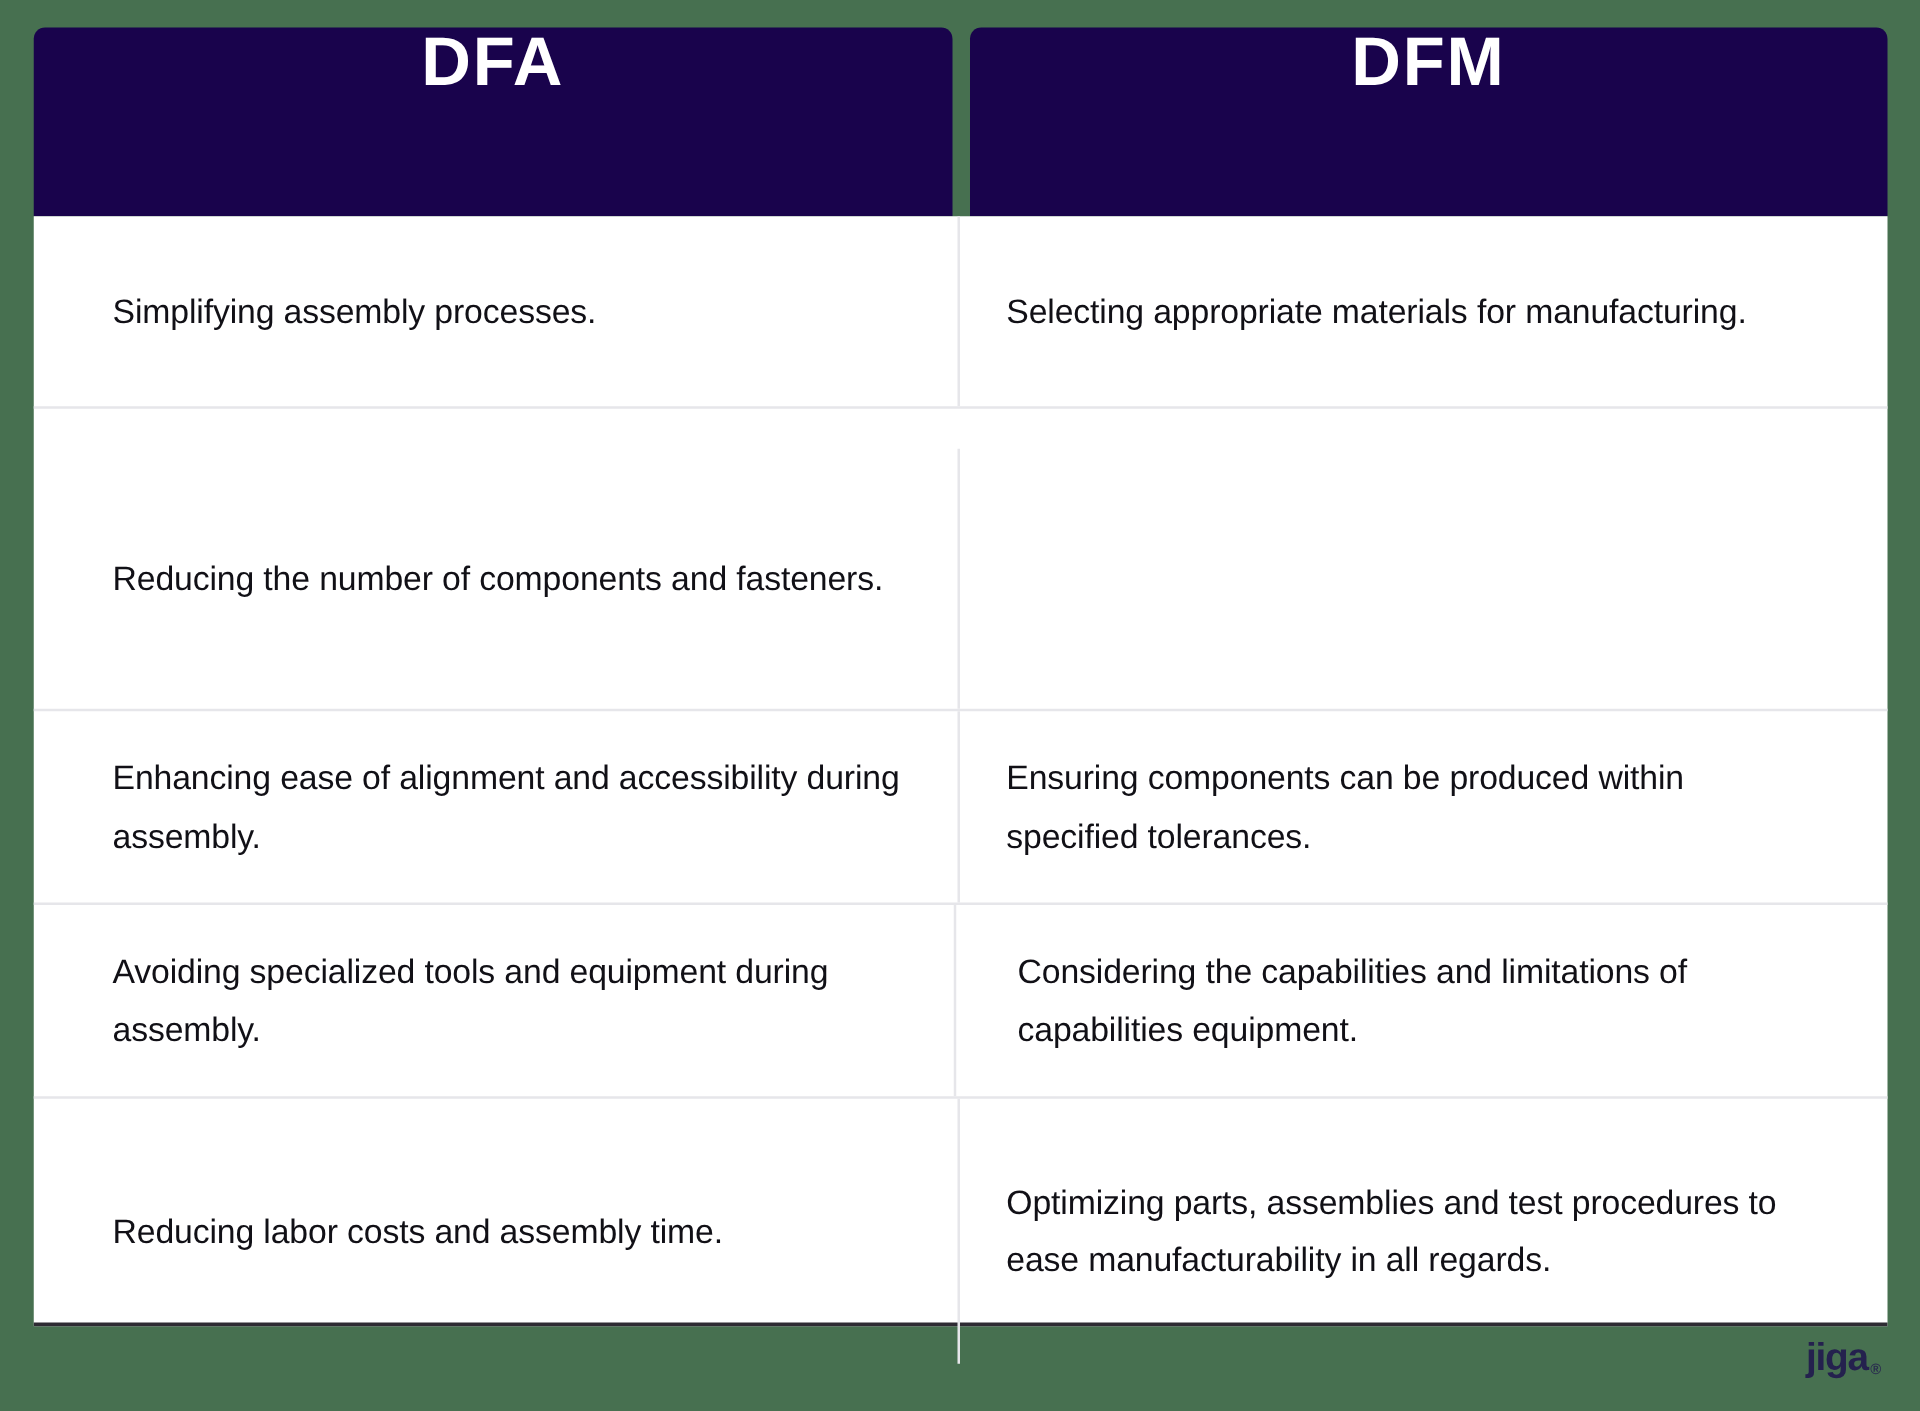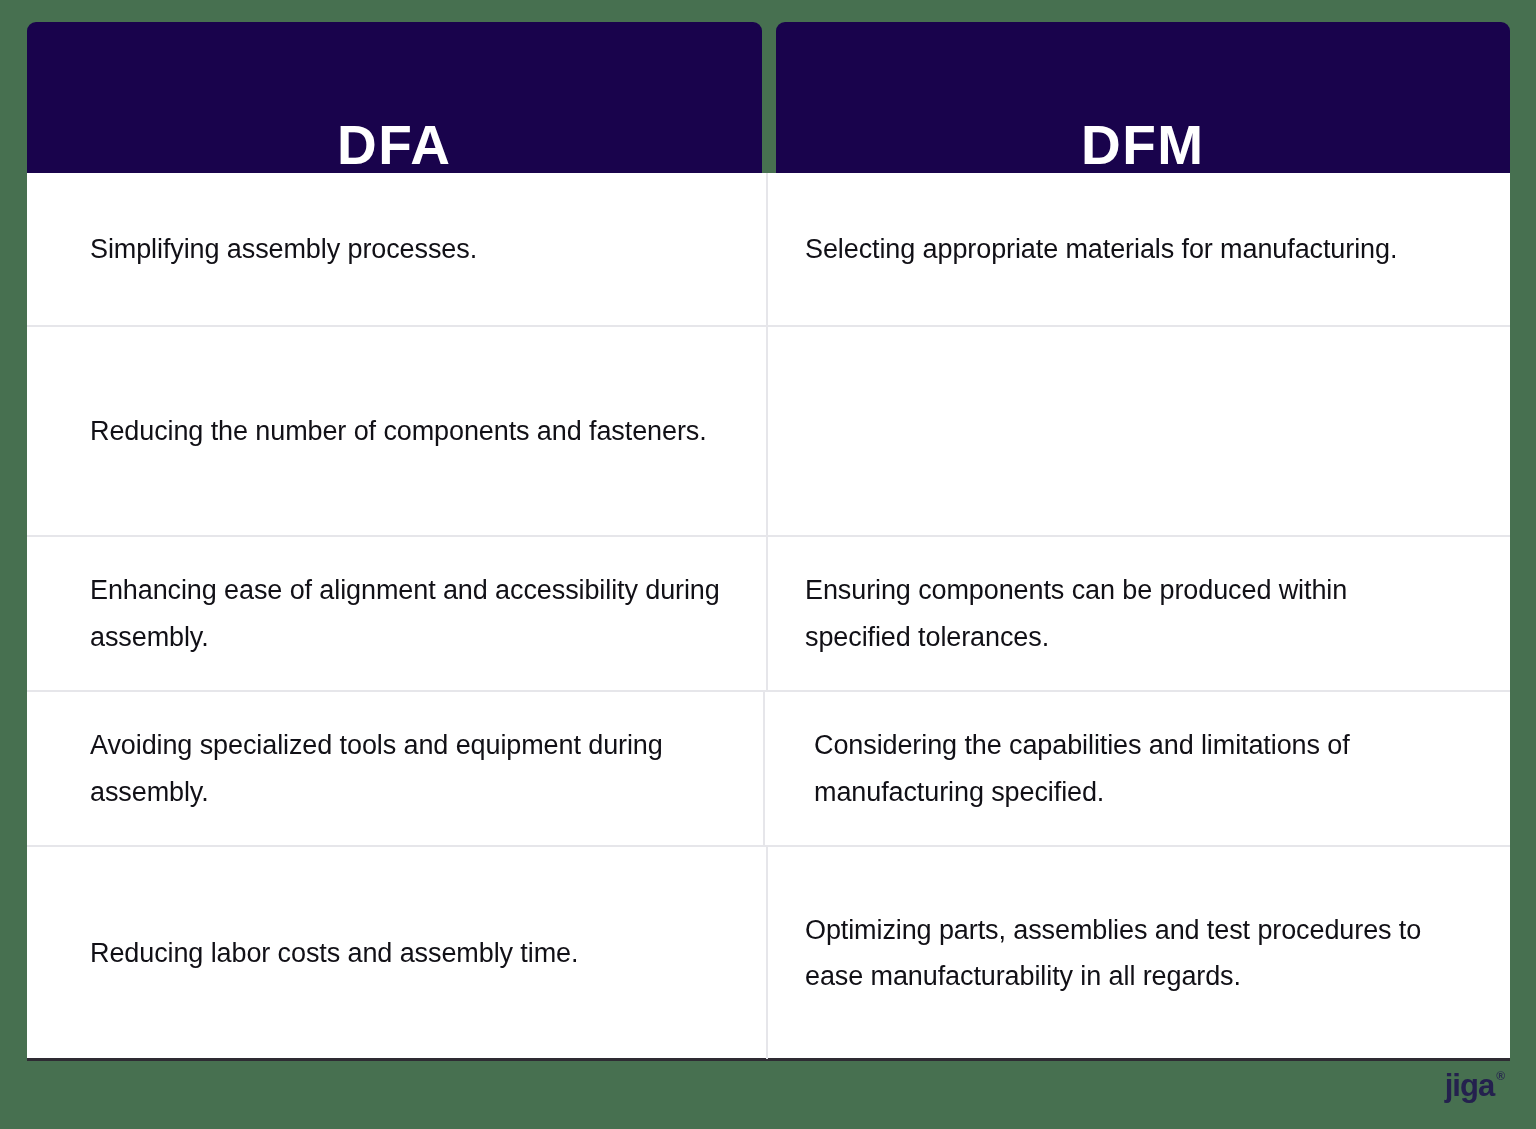--- a/index.html
+++ b/index.html
@@ -29,21 +29,21 @@
     width: 1483px;
     height: 151px;
     display: flex;
     gap: 14px;
   }
   .header-cell {
     flex: 1 1 0;
     background: #19034C;
     border-radius: 9px 9px 0 0;
     display: flex;
-    align-items: flex-end;
+    align-items: flex-start;
     justify-content: center;
   }
   .header-cell .htext {
     color: #ffffff;
     font-size: 55px;
     font-weight: 700;
     letter-spacing: 1.5px;
     font-family: "Liberation Sans", sans-serif;
     line-height: 1;
   }
@@ -93,41 +93,41 @@
     font-size: 27px;
     line-height: 1.72;
     color: #111016;
     font-family: "Liberation Sans", sans-serif;
     font-stretch: condensed;
     letter-spacing: -0.1px;
   }
 
   
   .r1 { height: 154px; }
-  .r2 { height: 210px; }
+  .r2 { height: 210px; margin-top: 32px; }
   .r3 { height: 155px; }
   .r4 { height: 155px; gap: 12px; }
   .r5 { min-height: 212px; }
 
   
   .footer {
     position: absolute;
     left: 27px;
     top: 1064px;
     width: 1483px;
     height: 60px;
     display: flex;
     align-items: flex-start;
     justify-content: flex-end;
     padding-right: 6px;
     box-sizing: border-box;
   }
   .logo {
     display: inline-flex;
-    align-items: flex-start;
+    align-items: flex-end;
     color: #24214e;
     font-family: "Liberation Sans", sans-serif;
     font-weight: 700;
     font-size: 31px;
     letter-spacing: -1px;
     line-height: 1;
     padding-top: 6px;
   }
   .logo .mark {
     font-size: 12px;
@@ -174,21 +174,21 @@
       <div class="cell cell-right">
         <p>Ensuring components can be produced within specified tolerances.</p>
       </div>
     </div>
 
     <div class="row r4">
       <div class="cell cell-left">
         <p>Avoiding specialized tools and equipment during assembly.</p>
       </div>
       <div class="cell cell-right">
-        <p>Considering the capabilities and limitations of manufacturing specified.</p>
+        <p>Considering the capabilities and limitations of capabilities equipment.</p>
       </div>
     </div>
 
     <div class="row r5">
       <div class="cell cell-left">
         <p>Reducing labor costs and assembly time.</p>
       </div>
       <div class="cell cell-right">
         <p>Optimizing parts, assemblies and test procedures to ease manufacturability in all regards.</p>
       </div>

